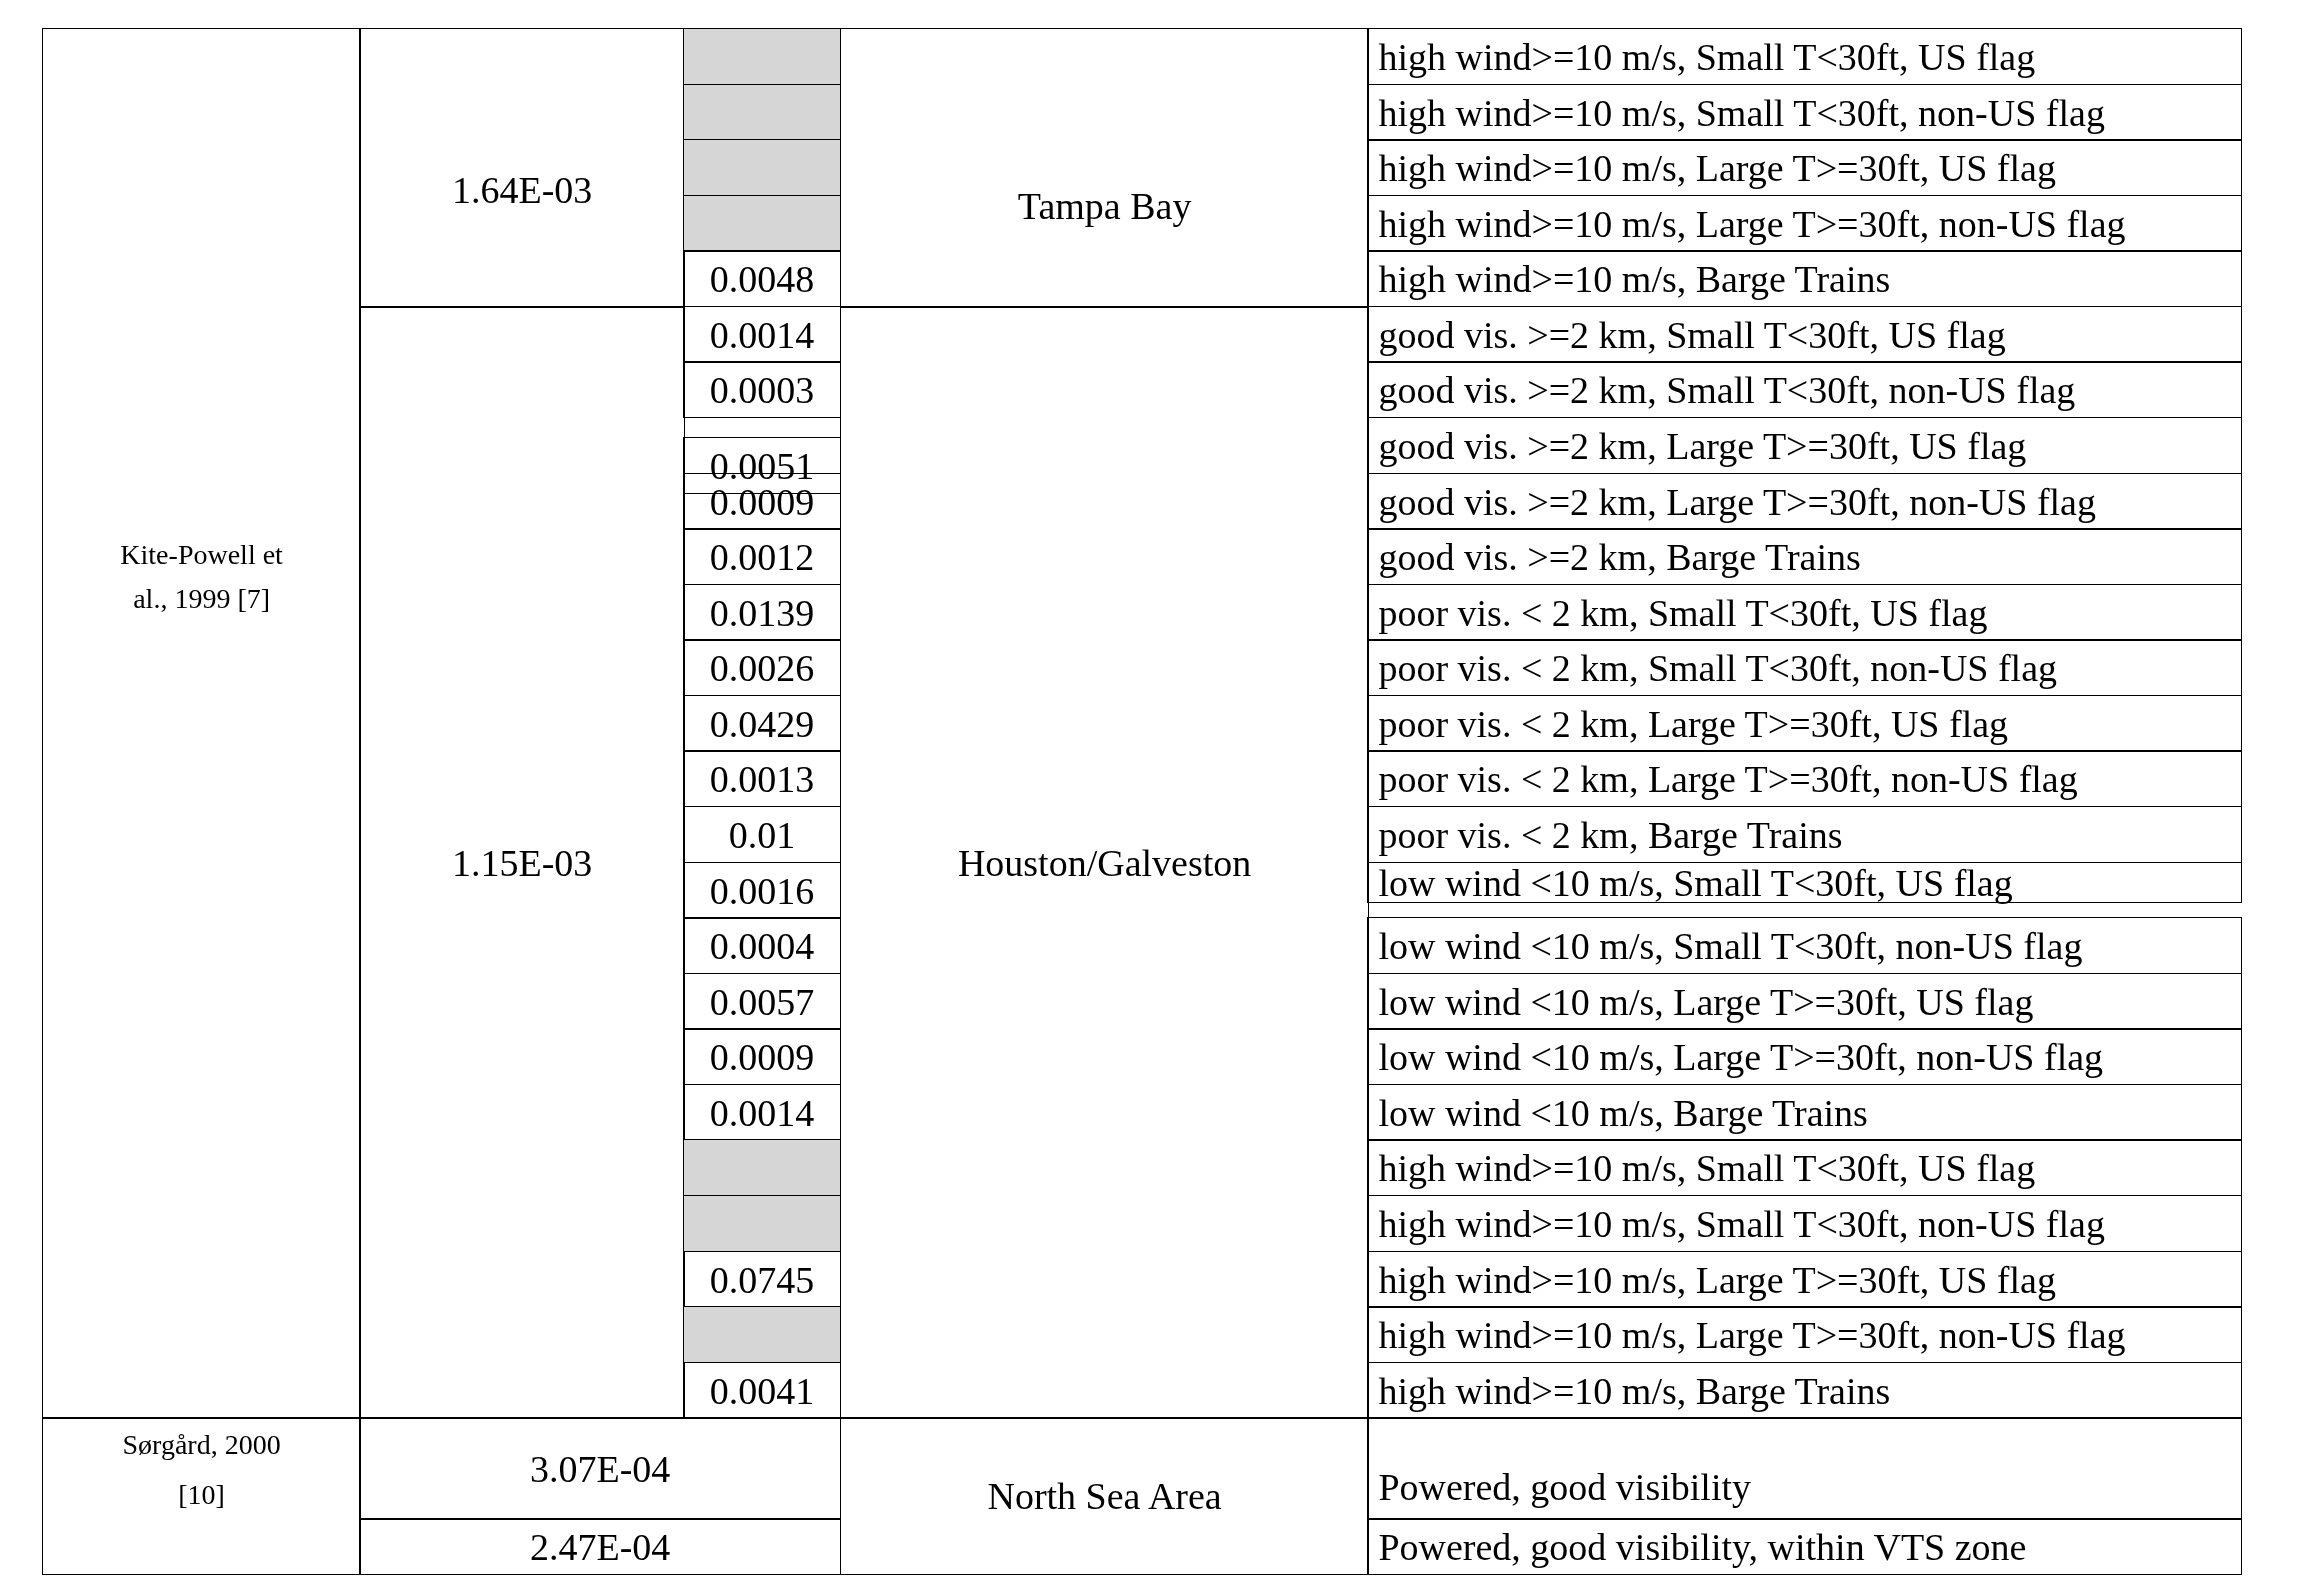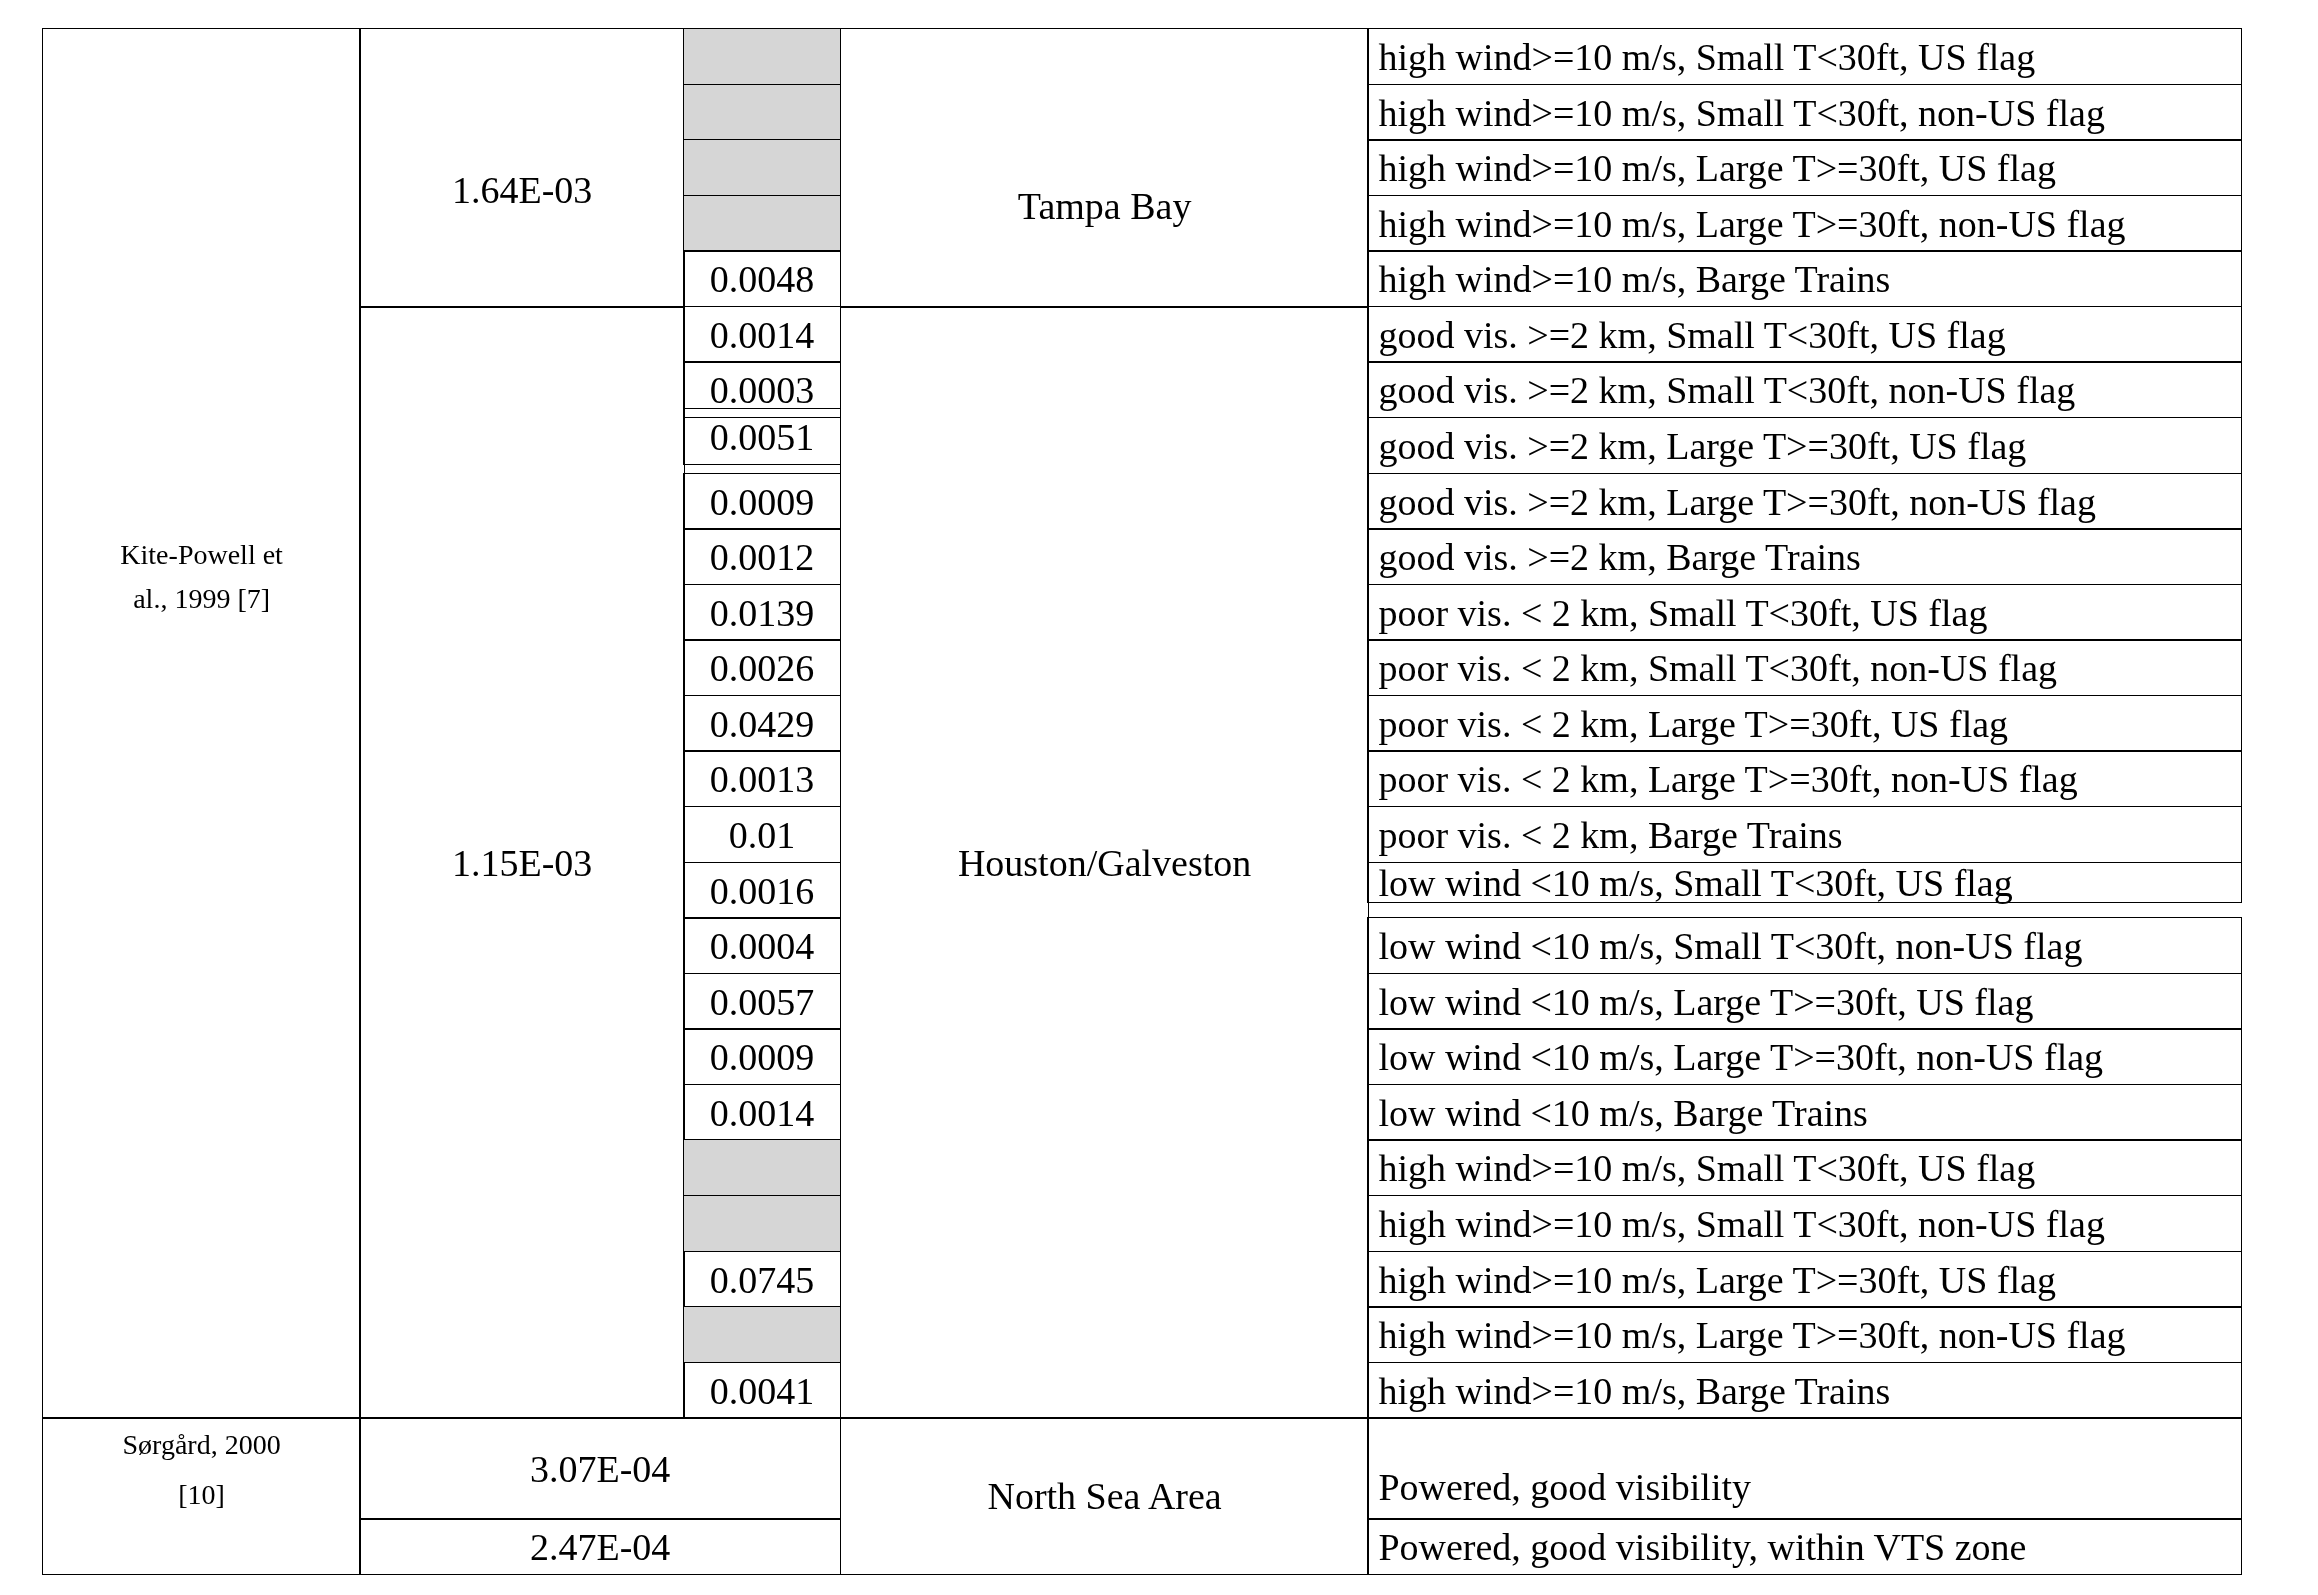--- a/index.html
+++ b/index.html
@@ -41,21 +41,21 @@
       <div class="cell center gray" style="left: 641px; top: 111px; width: 158px; height: 57px;"></div>
       <div class="cell desc" style="left: 1325px; top: 111px; width: 875px; height: 57px;">high wind&gt;=10 m/s, Large T&gt;=30ft, US flag</div>
       <div class="cell center gray" style="left: 641px; top: 167px; width: 158px; height: 57px;"></div>
       <div class="cell desc" style="left: 1325px; top: 167px; width: 875px; height: 57px;">high wind&gt;=10 m/s, Large T&gt;=30ft, non-US flag</div>
       <div class="cell center" style="left: 641px; top: 222px; width: 158px; height: 57px;">0.0048</div>
       <div class="cell desc" style="left: 1325px; top: 222px; width: 875px; height: 57px;">high wind&gt;=10 m/s, Barge Trains</div>
       <div class="cell center" style="left: 641px; top: 278px; width: 158px; height: 57px;">0.0014</div>
       <div class="cell desc" style="left: 1325px; top: 278px; width: 875px; height: 57px;">good vis. &gt;=2 km, Small T&lt;30ft, US flag</div>
       <div class="cell center" style="left: 641px; top: 333px; width: 158px; height: 57px;">0.0003</div>
       <div class="cell desc" style="left: 1325px; top: 333px; width: 875px; height: 57px;">good vis. &gt;=2 km, Small T&lt;30ft, non-US flag</div>
-      <div class="cell center" style="left: 641px; top: 380px; width: 158px; height: 57px;">0.0051</div>
+      <div class="cell center" style="left: 641px; top: 409px; width: 158px; height: 57px;">0.0051</div>
       <div class="cell desc" style="left: 1325px; top: 389px; width: 875px; height: 57px;">good vis. &gt;=2 km, Large T&gt;=30ft, US flag</div>
       <div class="cell center" style="left: 641px; top: 445px; width: 158px; height: 57px;">0.0009</div>
       <div class="cell desc" style="left: 1325px; top: 445px; width: 875px; height: 57px;">good vis. &gt;=2 km, Large T&gt;=30ft, non-US flag</div>
       <div class="cell center" style="left: 641px; top: 500px; width: 158px; height: 57px;">0.0012</div>
       <div class="cell desc" style="left: 1325px; top: 500px; width: 875px; height: 57px;">good vis. &gt;=2 km, Barge Trains</div>
       <div class="cell center" style="left: 641px; top: 556px; width: 158px; height: 57px;">0.0139</div>
       <div class="cell desc" style="left: 1325px; top: 556px; width: 875px; height: 57px;">poor vis. &lt; 2 km, Small T&lt;30ft, US flag</div>
       <div class="cell center" style="left: 641px; top: 611px; width: 158px; height: 57px;">0.0026</div>
       <div class="cell desc" style="left: 1325px; top: 611px; width: 875px; height: 57px;">poor vis. &lt; 2 km, Small T&lt;30ft, non-US flag</div>
       <div class="cell center" style="left: 641px; top: 667px; width: 158px; height: 57px;">0.0429</div>

